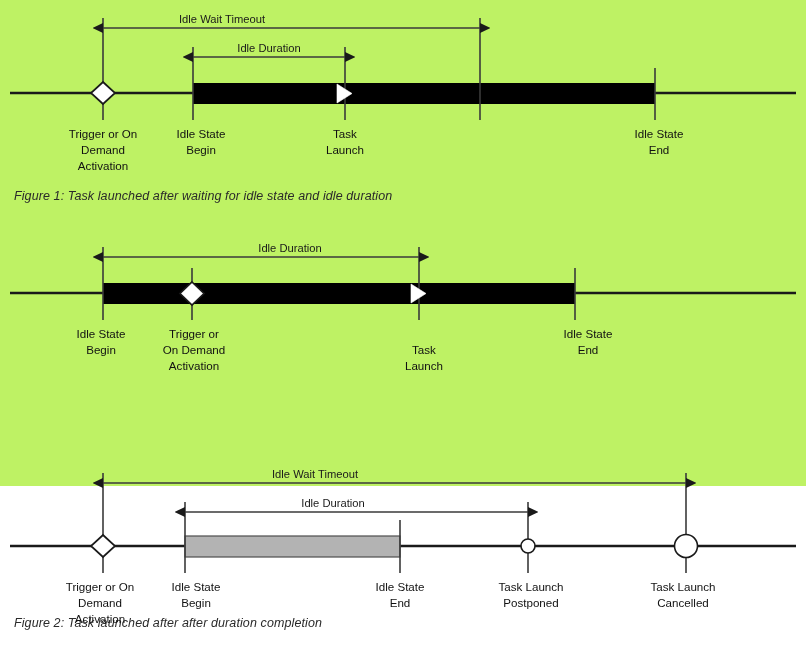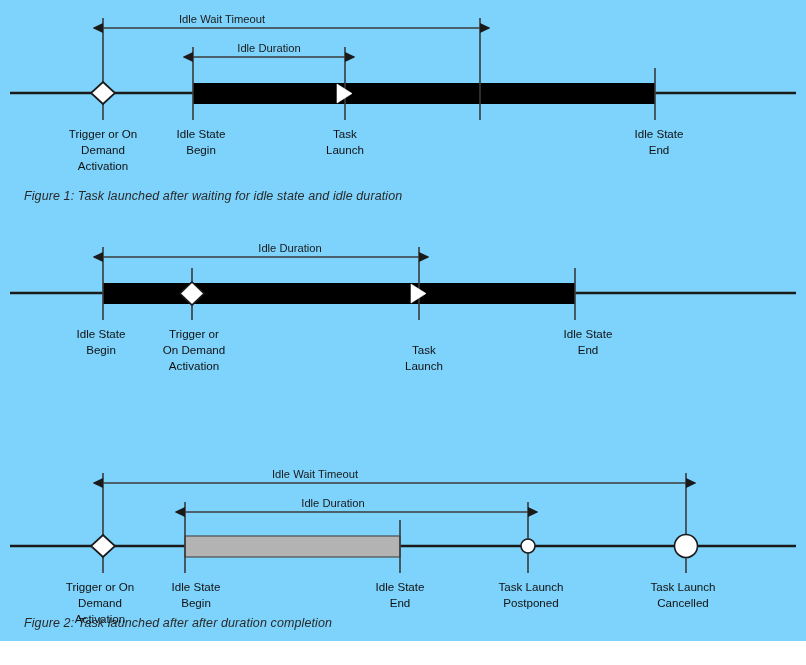--- a/index.html
+++ b/index.html
@@ -10,39 +10,39 @@
   body {
     width: 806px;
     height: 665px;
     font-family: "Liberation Sans", sans-serif;
     color: #000000;
     overflow: hidden;
   }
   .page {
     position: relative;
     width: 806px;
-    height: 641px;
-    background: #7dd3fc;
+    height: 486px;
+    background: #bef264;
   }
   .figure-block {
     position: absolute;
     left: 0;
     width: 806px;
   }
   #figure-1 { top: 0px;   height: 215px; }
   #figure-2 { top: 215px; height: 212px; }
   #figure-3 { top: 440px; height: 225px; }
 
   .fig-svg {
     display: block;
     width: 806px;
   }
   .caption {
     position: absolute;
-    left: 24px;
+    left: 14px;
     font-family: "Liberation Sans", sans-serif;
     font-style: italic;
     font-weight: normal;
     font-size: 12.5px;
     color: #2a2a2a;
     white-space: nowrap;
     letter-spacing: 0.1px;
   }
   #caption-1 { top: 189px; }
   #caption-2 { top: 401px; }

